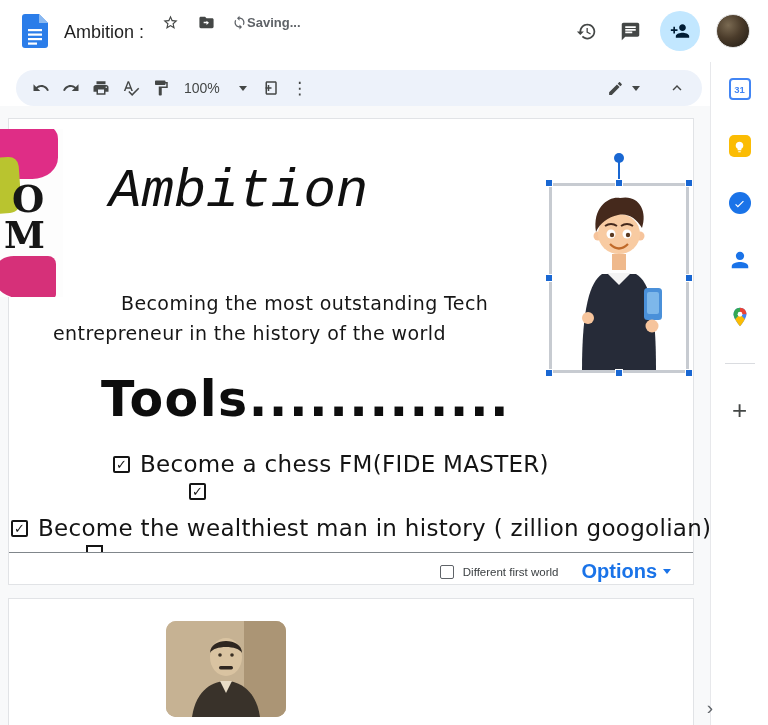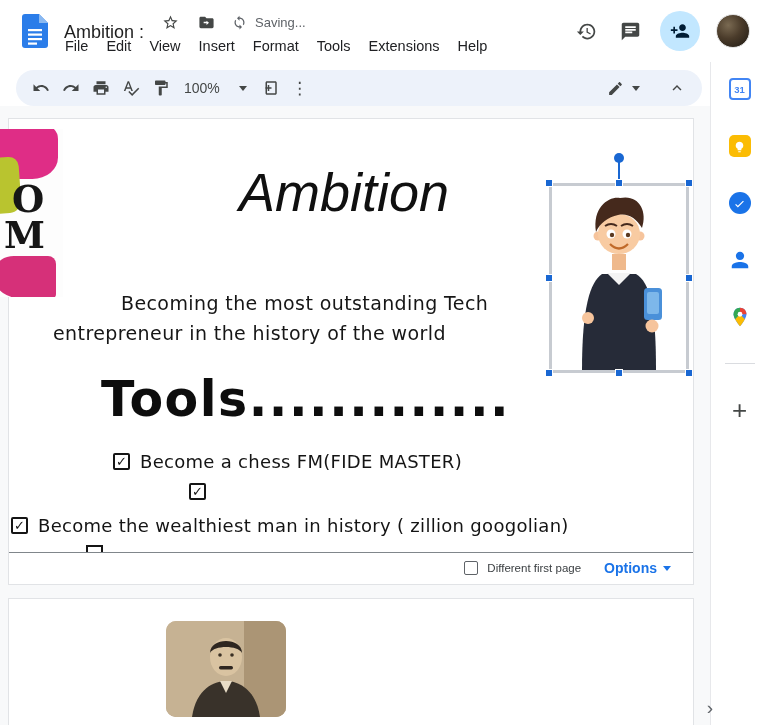--- a/index.html
+++ b/index.html
@@ -7,21 +7,21 @@
               font-family:"Liberation Sans","DejaVu Sans",sans-serif; }
   .app { position:relative; width:768px; height:725px; background:#fff; }
 
   
   .header { position:absolute; left:0; top:0; width:768px; height:62px; background:#fff; z-index:5; }
   .docs-logo { position:absolute; left:22px; top:14px; width:26px; height:34px; }
   .title-row { position:absolute; left:64px; top:10px; display:flex; align-items:center; gap:16px; height:24px; }
   .doc-title { font-size:18px; color:#1f1f1f; white-space:nowrap;margin-top:20px; }
   .t-icon { width:20px; height:20px; display:flex; align-items:center; justify-content:center; cursor:pointer; }
   .t-icon svg { width:17px; height:17px; fill:#444746; }
-  .saving { display:flex; align-items:center; gap:8px; color:#5f6368; font-size:13px; cursor:pointer; }
+  .saving { display:flex; align-items:center; gap:0; color:#5f6368; font-size:13px; cursor:pointer;font-weight:bold; }
   .saving svg { width:15px; height:15px; fill:#5f6368; }
   .menu-row { position:absolute; left:56px; top:35px; display:flex; }
   .menu-item { font-size:14.5px; color:#202124; padding:3px 9px; border-radius:6px; cursor:pointer; }
   .header-right { position:absolute; right:18px; top:11px; display:flex; align-items:center; gap:16px; }
   .hr-btn { width:28px; height:28px; display:flex; align-items:center; justify-content:center; border-radius:50%; cursor:pointer; border:none; background:transparent; }
   .hr-btn svg { width:21px; height:21px; fill:#444746; }
   .share-pill { width:40px; height:40px; border-radius:50%; background:#c2e7ff; display:flex; align-items:center; justify-content:center; cursor:pointer; border:none; }
   .share-pill svg { width:20px; height:20px; fill:#001d35; }
   .avatar { width:34px; height:34px; border-radius:50%; cursor:pointer;
             background:radial-gradient(circle at 35% 32%, #7a6a52 0%, #4a3b2a 45%, #1d1812 100%); border:1px solid #e0e0e0; }
@@ -64,53 +64,53 @@
   
   .collage { position:absolute; left:-9px; top:10px; width:63px; height:168px; background:#fdfdfd; overflow:hidden; cursor:pointer; }
   .col-pink-top { position:absolute; left:-6px; top:-4px; width:64px; height:54px; background:#df2d86; border-radius:0 14px 40% 6px; }
   .col-green { position:absolute; left:-4px; top:28px; width:24px; height:56px; background:#b9c42f; border-radius:4px 10px 12px 2px; transform:rotate(-4deg); }
   .col-letter { position:absolute; font-family:"DejaVu Serif","Liberation Serif",serif; font-weight:bold; color:#161616; font-size:37px; line-height:1; }
   .col-letter.o { left:12px; top:52px; }
   .col-letter.m { left:4px; top:88px; }
   .col-pink-bottom { position:absolute; left:-4px; top:127px; width:60px; height:42px; background:#d63079; border-radius:30% 8px 4px 40%; }
 
   
-  .doc-heading { position:absolute; left:100px; top:42px; width:340px; text-align:right;
-                 font-family:Liberation Sans, sans-serif; font-style:italic; font-size:54px; color:#101010; }
+  .doc-heading { position:absolute; left:100px; top:42px; width:340px; text-align:left;
+                 font-family:Liberation Mono, monospace; font-style:italic; font-size:54px; color:#101010; }
   .para { position:absolute; font-family:"DejaVu Sans",sans-serif; font-size:19px; color:#161616; letter-spacing:0.4px; white-space:nowrap; }
   .para.l1 { left:112px; top:173px; }
   .para.l2 { left:44px; top:203px; }
   .dreams { position:absolute; left:92px; top:252px; font-family:"DejaVu Sans",sans-serif; font-weight:800;
             font-size:49px; color:#0d0d0d; letter-spacing:1.5px; white-space:nowrap; }
   .chk-row { position:absolute; display:flex; align-items:center; gap:10px; white-space:nowrap; }
   .chk-row.r1 { left:104px; top:332px; }
   .chk-row.r2 { left:180px; top:364px; }
   .chk-row.r3 { left:2px;  top:396px; }
   .chk-box { width:17px; height:17px; border:2px solid #151515; border-radius:2px; display:flex; align-items:center; justify-content:center;
              font-size:13px; font-weight:bold; color:#151515; line-height:1; cursor:pointer; }
-  .chk-text { font-family:"DejaVu Sans",sans-serif; font-size:18px; color:#141414; letter-spacing:0.3px; }
+  .chk-text { font-family:"DejaVu Sans",sans-serif; font-size:23px; color:#141414; letter-spacing:0.3px; }
   .chk-partial { position:absolute; left:77px; top:426px; width:17px; height:7px; border:2px solid #151515; border-bottom:none; }
 
   
   .sel-image { position:absolute; left:540px; top:64px; width:140px; height:190px; background:#fff;
                border:3px solid #c7cbd1; cursor:move; }
   .handle { position:absolute; width:8px; height:8px; background:#1967d2; border:1px solid #fff; }
   .h-nw { left:-7px; top:-7px; } .h-n { left:calc(50% - 4px); top:-7px; } .h-ne { right:-7px; top:-7px; }
   .h-w { left:-7px; top:calc(50% - 4px); } .h-e { right:-7px; top:calc(50% - 4px); }
   .h-sw { left:-7px; bottom:-7px; } .h-s { left:calc(50% - 4px); bottom:-7px; } .h-se { right:-7px; bottom:-7px; }
   .rot-stem { position:absolute; left:calc(50% - 1px); top:-25px; width:2px; height:22px; background:#1967d2; }
   .rot-handle { position:absolute; left:calc(50% - 5px); top:-33px; width:10px; height:10px; border-radius:50%; background:#1967d2; cursor:grab; }
 
   
   .footer-divider { position:absolute; left:0; top:433px; width:100%; height:1px; background:#80868b; }
   .footer-ui { position:absolute; top:441px; right:22px; display:flex; align-items:center; gap:9px; }
   .ffp-box { width:14px; height:14px; border:1.6px solid #5f6368; border-radius:2px; cursor:pointer; background:#fff; }
   .ffp-label { font-size:11.5px; color:#3c4043; }
   .options-btn { display:flex; align-items:center; gap:6px; border:none; background:transparent; cursor:pointer;
-                 color:#1a73e8; font-size:14px; font-weight:600; margin-left:14px; font-family:inherit; }
+                 color:#1a73e8; font-size:20px; font-weight:600; margin-left:14px; font-family:inherit; }
   .opt-caret { width:0; height:0; border-left:4px solid transparent; border-right:4px solid transparent; border-top:5px solid #1a73e8; }
 
   
   .tesla { position:absolute; left:157px; top:22px; width:120px; height:96px; border-radius:10px; overflow:hidden;
            background:linear-gradient(160deg,#cdb99c 0%,#b7a184 55%,#93805f 100%); cursor:pointer; }
 </style>
 </head>
 <body>
 
 <div class="app">
@@ -138,30 +138,20 @@
           </svg>
       </span>
       <span class="saving">
         <svg viewBox="0 0 24 24">
             <path d="M12 4V1L8 5l4 4V6c3.31 0 6 2.69 6 6 0 1.01-.25 1.97-.7 2.8l1.46 1.46C19.54 15.03 20 13.57 20 12c0-4.42-3.58-8-8-8zm0 14c-3.31 0-6-2.69-6-6 0-1.01.25-1.97.7-2.8L5.24 7.74C4.46 8.97 4 10.43 4 12c0 4.42 3.58 8 8 8v3l4-4-4-4v3z"></path>
           </svg>
         <span>Saving...</span>
       </span>
     </div>
 
-    <div class="menu-row">
-      <span class="menu-item">File</span>
-      <span class="menu-item">Edit</span>
-      <span class="menu-item">View</span>
-      <span class="menu-item">Insert</span>
-      <span class="menu-item">Format</span>
-      <span class="menu-item">Tools</span>
-      <span class="menu-item">Extensions</span>
-      <span class="menu-item">Help</span>
-    </div>
 
     <div class="header-right">
       <button class="hr-btn">
         <svg viewBox="0 0 24 24">
             <path d="M13 3c-4.97 0-9 4.03-9 9H1l3.89 3.89.07.14L9 12H6c0-3.87 3.13-7 7-7s7 3.13 7 7-3.13 7-7 7c-1.93 0-3.68-.79-4.94-2.06l-1.42 1.42C8.27 19.99 10.51 21 13 21c4.97 0 9-4.03 9-9s-4.03-9-9-9zm-1 5v5l4.28 2.54.72-1.21-3.5-2.08V8H12z"></path>
           </svg>
       </button>
       <button class="hr-btn">
         <svg viewBox="0 0 24 24">
             <path d="M20 2H4c-1.1 0-2 .9-2 2v18l4-4h14c1.1 0 2-.9 2-2V4c0-1.1-.9-2-2-2zM6 9h12v2H6V9zm8 5H6v-2h8v2zm4-6H6V6h12v2z"></path>
@@ -291,21 +281,21 @@
         <div class="handle h-w"></div>
         <div class="handle h-e"></div>
         <div class="handle h-sw"></div>
         <div class="handle h-s"></div>
         <div class="handle h-se"></div>
       </div>
 
       <div class="footer-divider"></div>
       <div class="footer-ui">
         <span class="ffp-box"></span>
-        <span class="ffp-label">Different first page</span>
+        <span class="ffp-label">Different first world</span>
         <button class="options-btn">
           <span>Options</span>
           <span class="opt-caret"></span>
         </button>
       </div>
     </div>
 
     <div class="page page2">
       <div class="tesla">
         <svg viewBox="0 0 120 96" width="120" height="96">

